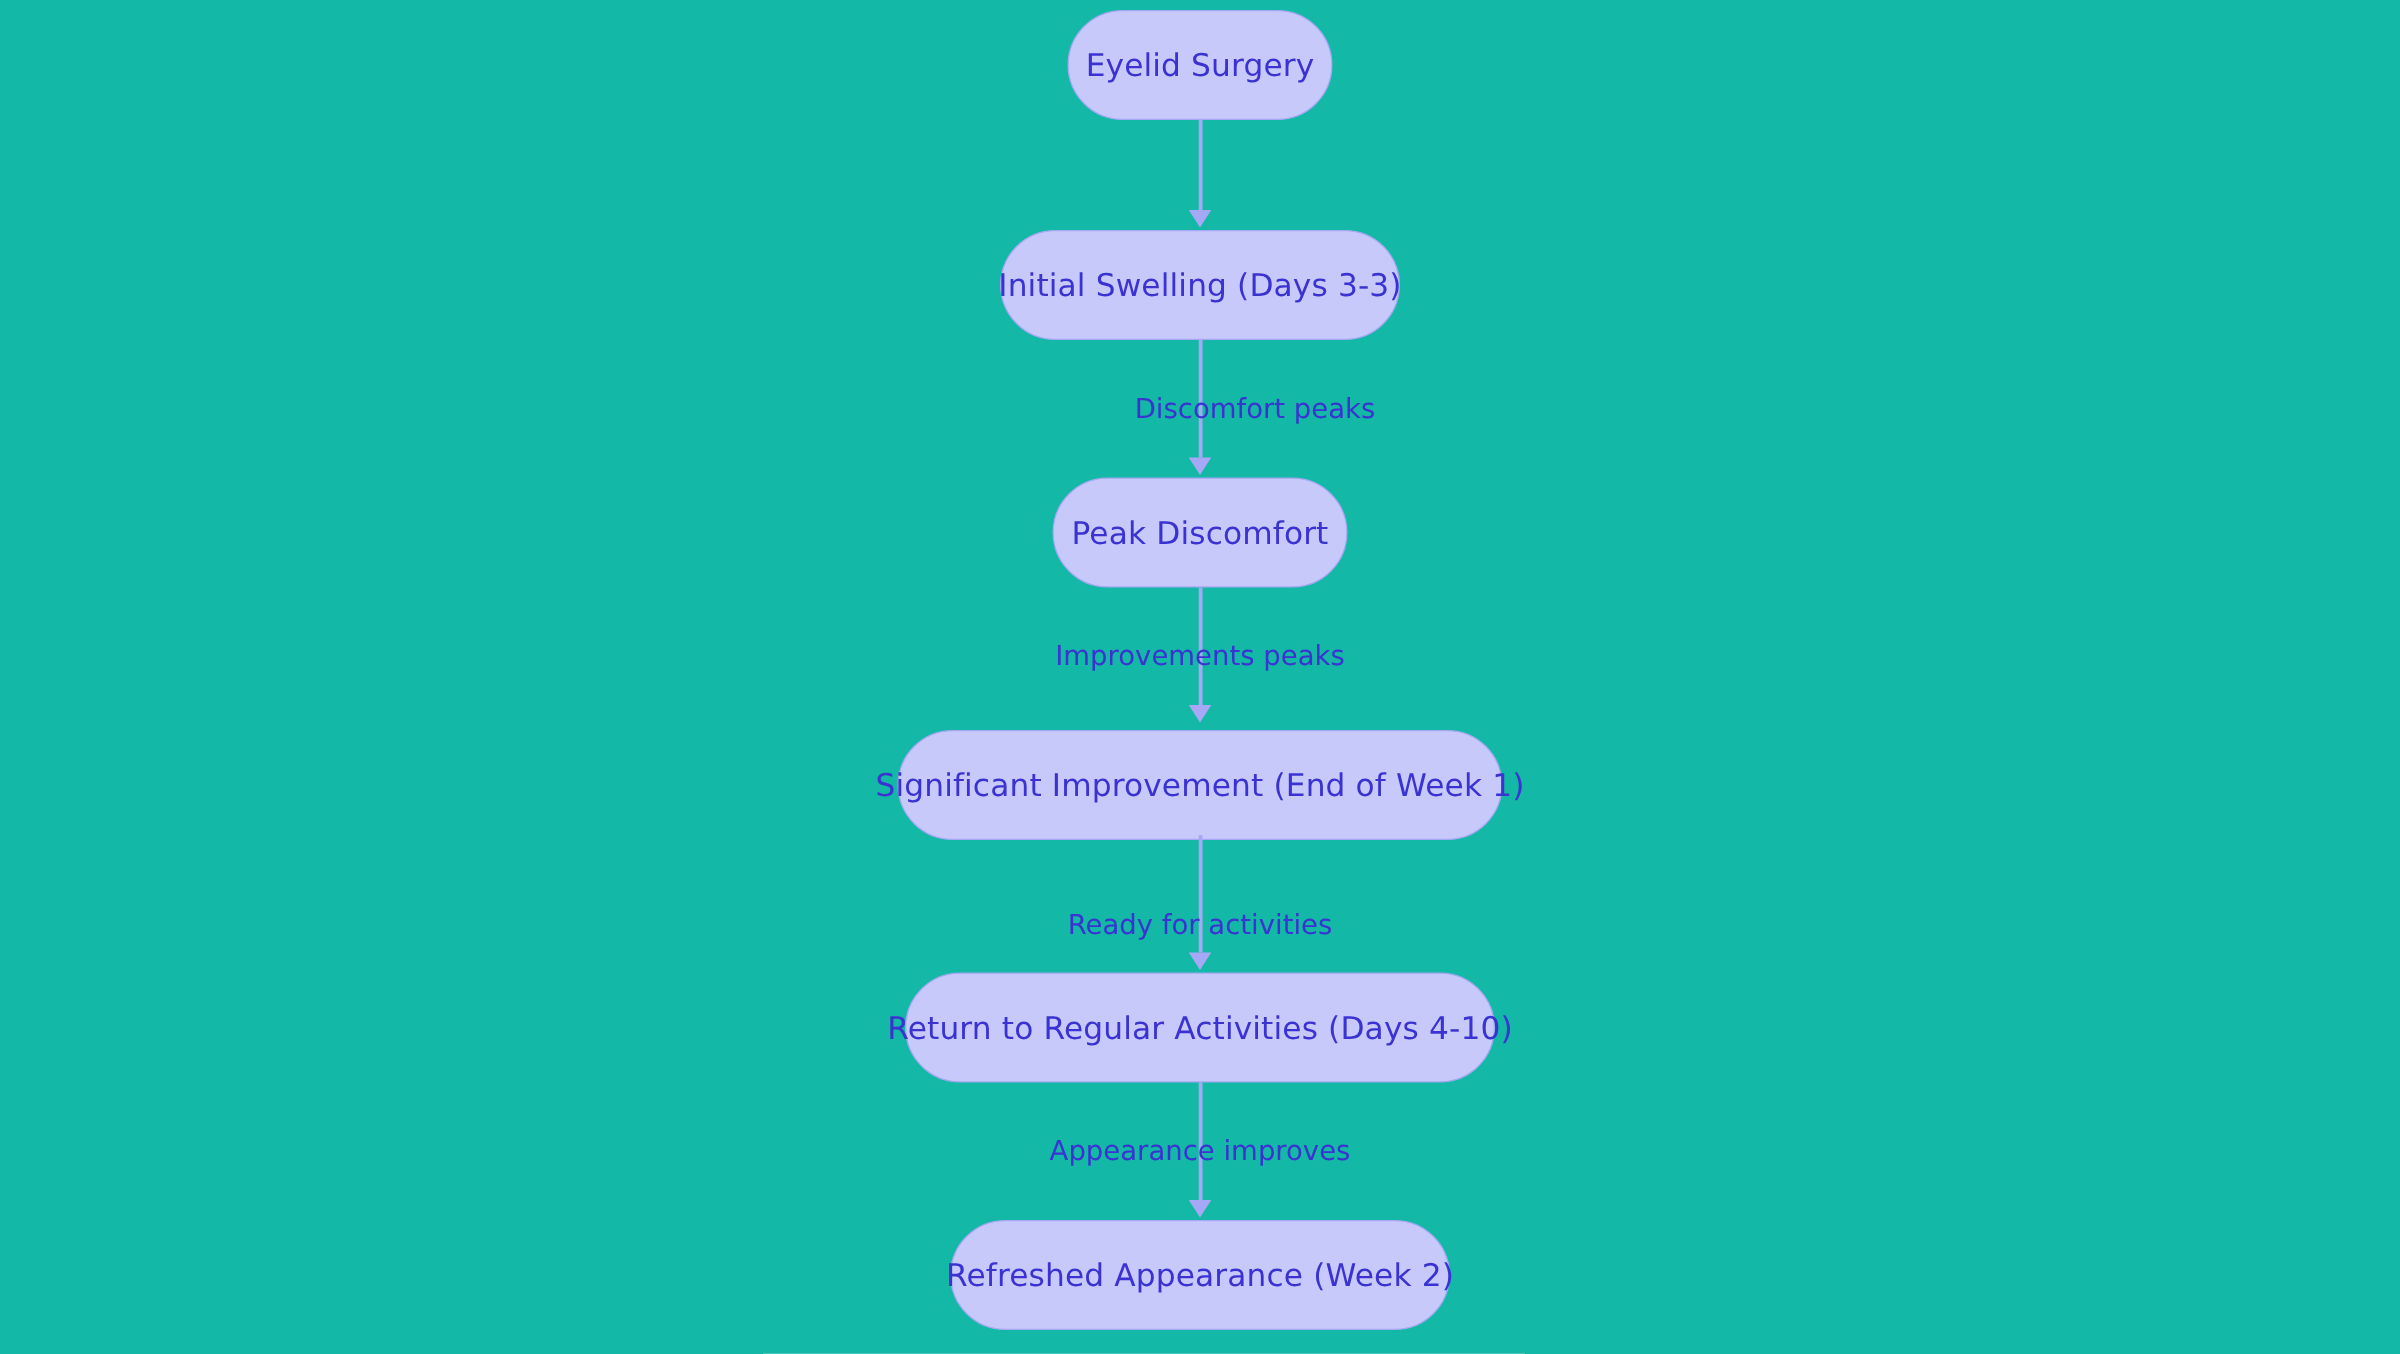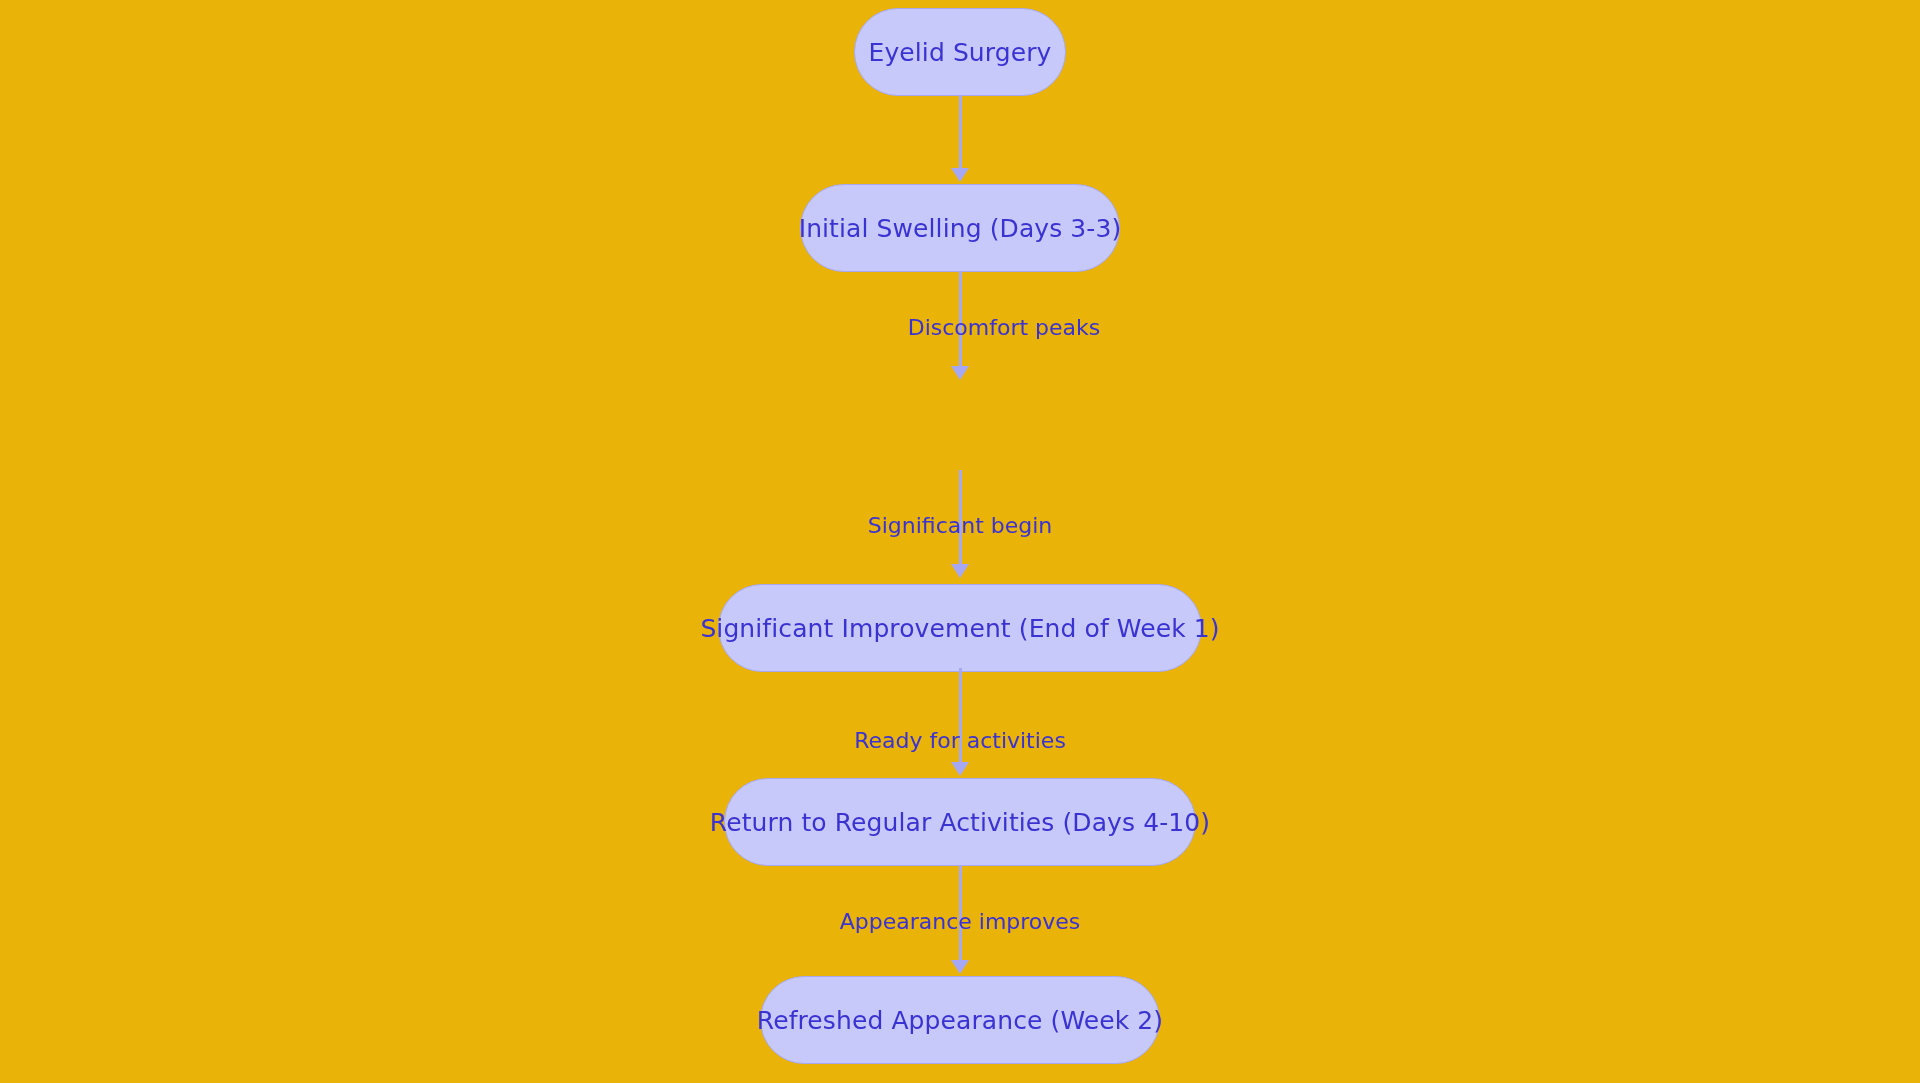--- a/index.html
+++ b/index.html
@@ -11,21 +11,21 @@
     width: 1920px;
     height: 1083px;
     font-family: "DejaVu Sans", sans-serif;
     overflow: hidden;
   }
 
   #flowchart {
     position: relative;
     width: 1920px;
     height: 1083px;
-    background: #eab308;
+    background: #14b8a6;
   }
 
   
   .node {
     position: absolute;
     left: 50%;
     transform: translateX(-50%);
     box-sizing: border-box;
     display: flex;
     align-items: center;
@@ -87,23 +87,26 @@
   <div class="arrow" style="top:168px;"></div>
 
   <div class="node" style="top:184px;width:320px;height:88px;">
     <span>Initial Swelling (Days 3-3)</span>
   </div>
 
   <div class="edge" style="top:272px;height:94px;"></div>
   <div class="edge-label" style="top:317px;margin-left:44px;">Discomfort peaks</div>
   <div class="arrow" style="top:366px;"></div>
 
+  <div class="node" style="top:382px;width:236px;height:88px;">
+    <span>Peak Discomfort</span>
+  </div>
 
   <div class="edge" style="top:470px;height:94px;"></div>
-  <div class="edge-label" style="top:515px;">Significant begin</div>
+  <div class="edge-label" style="top:515px;">Improvements peaks</div>
   <div class="arrow" style="top:564px;"></div>
 
   <div class="node" style="top:584px;width:484px;height:88px;">
     <span>Significant Improvement (End of Week 1)</span>
   </div>
 
   <div class="edge" style="top:668px;height:94px;"></div>
   <div class="edge-label" style="top:714px;margin-top:16px;">Ready for activities</div>
   <div class="arrow" style="top:762px;"></div>
 

